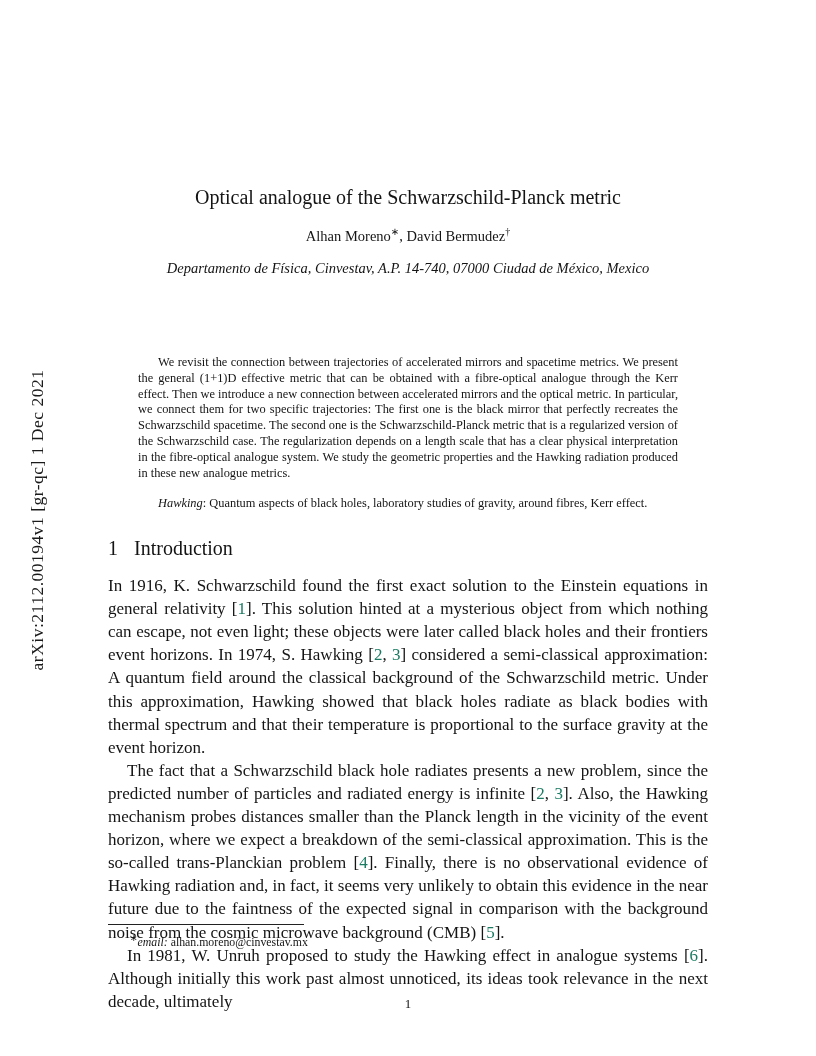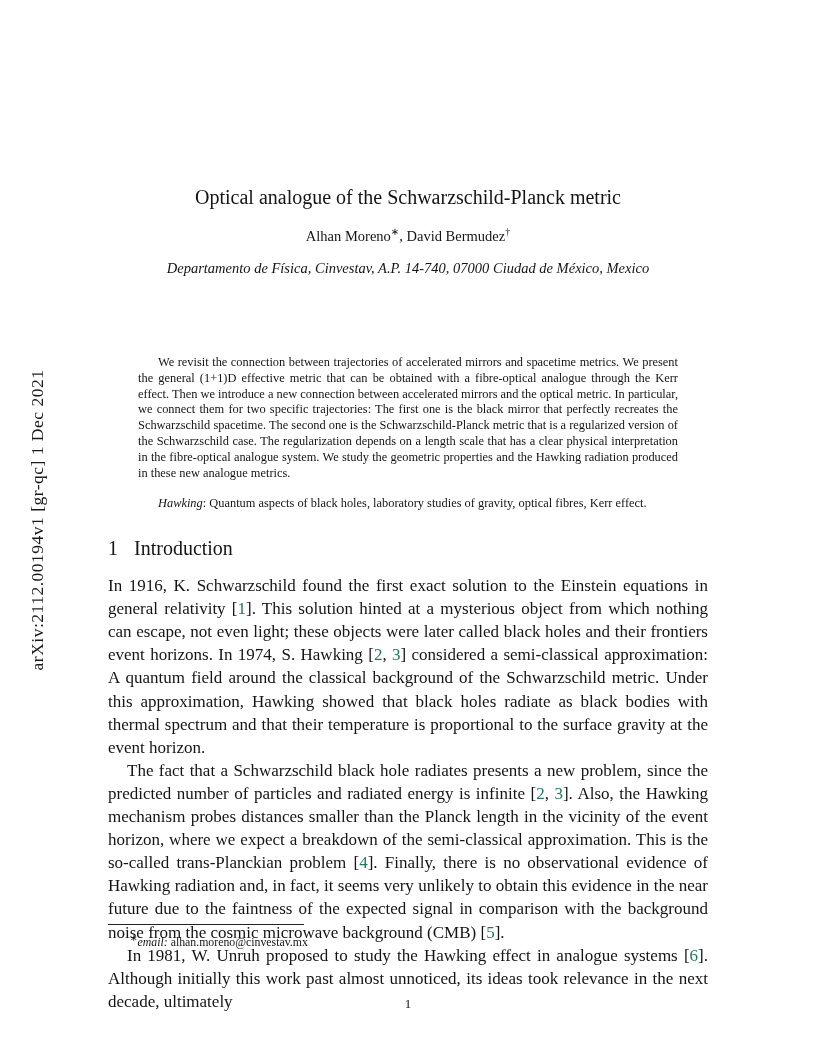--- a/index.html
+++ b/index.html
@@ -120,21 +120,21 @@
   <main class="content">
 
     <h1 class="title">Optical analogue of the Schwarzschild-Planck metric</h1>
 
     <div class="authors"><span>Alhan Moreno</span><sup>∗</sup><span>, </span><span>David Bermudez</span><sup>†</sup></div>
 
     <div class="affiliation">Departamento de Física, Cinvestav, A.P. 14-740, 07000 Ciudad de México, Mexico</div>
 
     <div class="abstract-wrap">
       <p class="abstract-body">We revisit the connection between trajectories of accelerated mirrors and spacetime metrics. We present the general (1+1)D effective metric that can be obtained with a fibre-optical analogue through the Kerr effect. Then we introduce a new connection between accelerated mirrors and the optical metric. In particular, we connect them for two specific trajectories: The first one is the black mirror that perfectly recreates the Schwarzschild spacetime. The second one is the Schwarzschild-Planck metric that is a regularized version of the Schwarzschild case. The regularization depends on a length scale that has a clear physical interpretation in the fibre-optical analogue system. We study the geometric properties and the Hawking radiation produced in these new analogue metrics.</p>
-      <p class="keywords"><em>Hawking</em><span>: Quantum aspects of black holes, laboratory studies of gravity, optical fibres, Kerr effect.</span></p>
+      <p class="keywords"><em>Hawking</em><span>: Quantum aspects of black holes, laboratory studies of gravity, around fibres, Kerr effect.</span></p>
     </div>
 
     <h2 class="section"><span class="secnum">1</span><span>Introduction</span></h2>
 
     <p class="body-par noindent">In 1916, K. Schwarzschild found the first exact solution to the Einstein equations in general relativity [<span class="cite">1</span>]. This solution hinted at a mysterious object from which nothing can escape, not even light; these objects were later called black holes and their frontiers event horizons. In 1974, S. Hawking [<span class="cite">2</span>, <span class="cite">3</span>] considered a semi-classical approximation: A quantum field around the classical background of the Schwarzschild metric. Under this approximation, Hawking showed that black holes radiate as black bodies with thermal spectrum and that their temperature is proportional to the surface gravity at the event horizon.</p>
     <p class="body-par">The fact that a Schwarzschild black hole radiates presents a new problem, since the predicted number of particles and radiated energy is infinite [<span class="cite">2</span>, <span class="cite">3</span>]. Also, the Hawking mechanism probes distances smaller than the Planck length in the vicinity of the event horizon, where we expect a breakdown of the semi-classical approximation. This is the so-called trans-Planckian problem [<span class="cite">4</span>]. Finally, there is no observational evidence of Hawking radiation and, in fact, it seems very unlikely to obtain this evidence in the near future due to the faintness of the expected signal in comparison with the background noise from the cosmic microwave background (CMB) [<span class="cite">5</span>].</p>
     <p class="body-par">In 1981, W. Unruh proposed to study the Hawking effect in analogue systems [<span class="cite">6</span>]. Although initially this work past almost unnoticed, its ideas took relevance in the next decade, ultimately</p>
   </main>
 
   <div class="footnotes">

